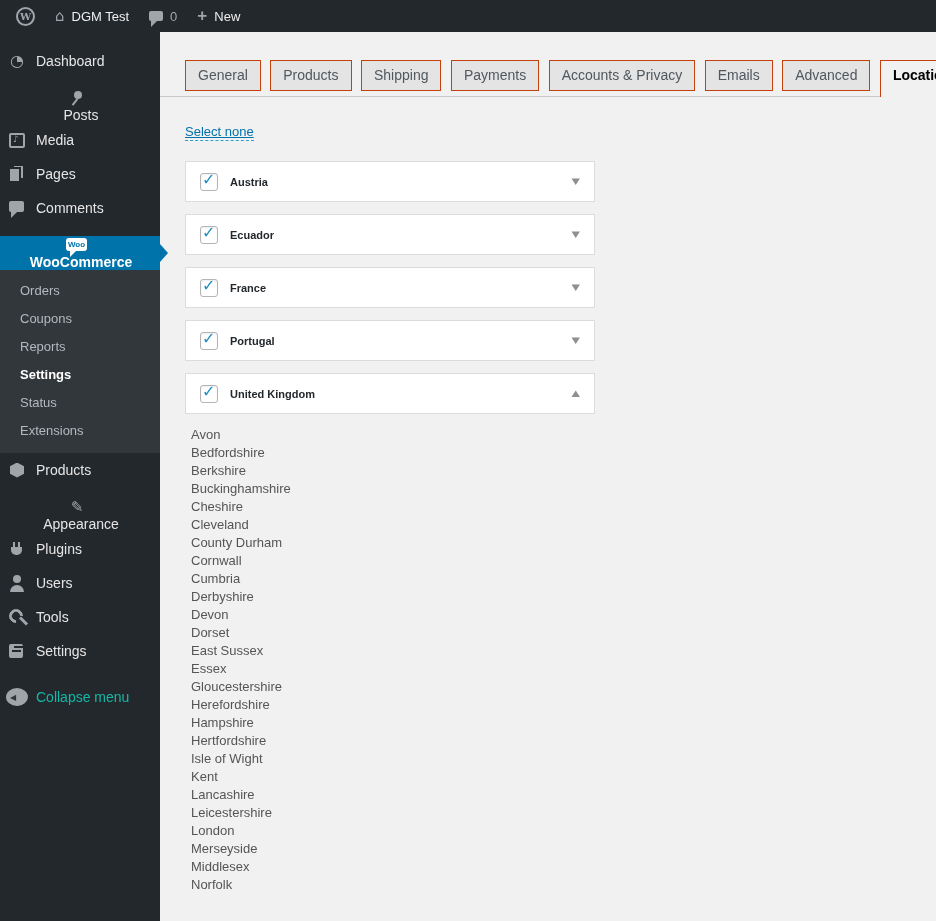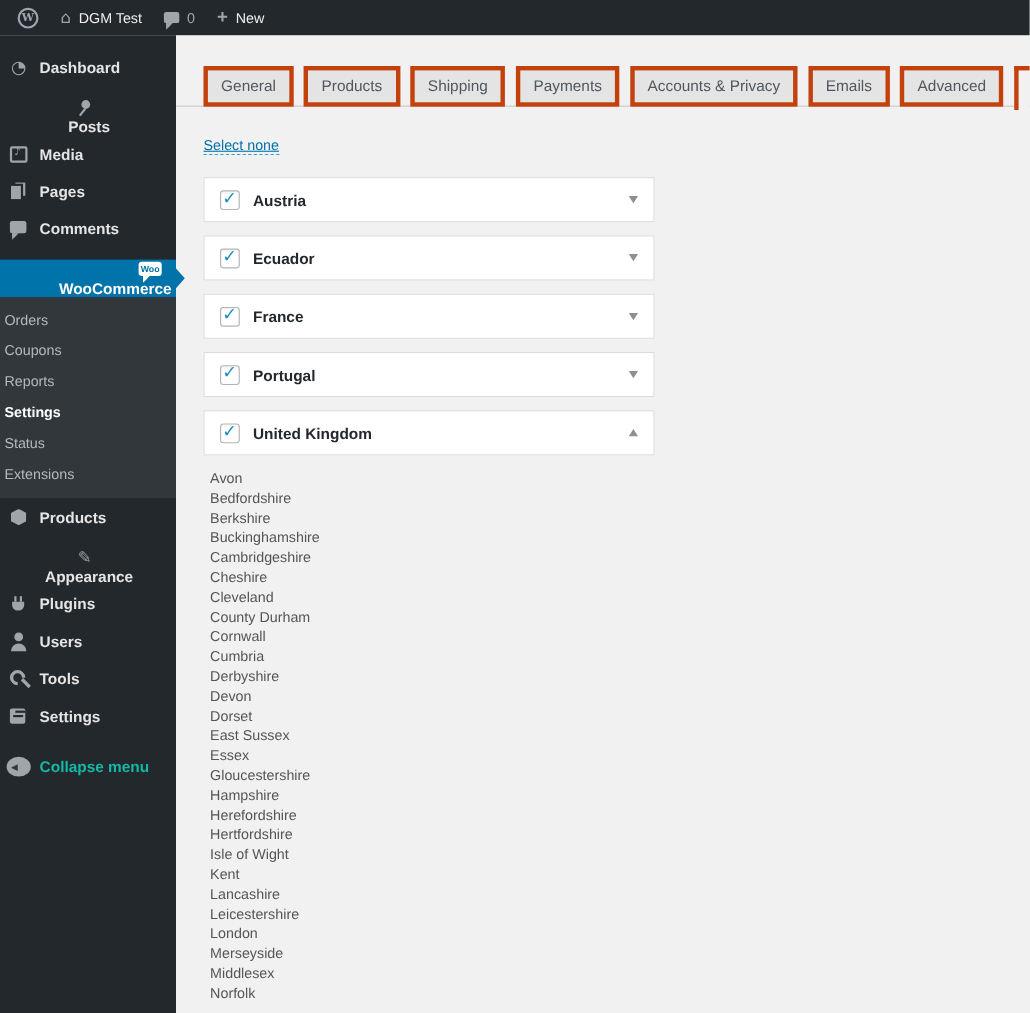--- a/index.html
+++ b/index.html
@@ -19,32 +19,32 @@
   .ab-bubble::after { content:""; position:absolute; left:2px; top:10px;
     border:3px solid transparent; border-top-color:#a0a5aa; border-left-color:#a0a5aa; }
   .ab-count { color:#a0a5aa; }
   .plus { color:#a0a5aa; font-size:17px; font-weight:bold; line-height:1; margin-top:-2px; }
 
   
   .sidebar { position: absolute; top:32px; left:0; width:160px; bottom:0; background:#23282d;
     font-size:14px; z-index:50; }
   .menu { padding-top:12px; }
   .menu-item { display:flex; align-items:center; height:34px; padding:0 4px 0 6px;
-    color:#e5e5e5; cursor:pointer; position:relative;font-weight:bold; }
+    color:#e5e5e5; cursor:pointer; position:relative; }
   .menu-item.sep { margin-top:11px;flex-direction:column; }
-  .menu-item.active { background:#0073aa; color:#fff; font-weight:600;align-items:flex-end; }
+  .menu-item.active { background:#0073aa; color:#fff; font-weight:600; }
   .mlabel { white-space:nowrap; }
   .mi { width:22px; min-width:22px; height:20px; margin-right:8px; position:relative;
     display:flex; align-items:center; justify-content:center; color:#a0a5aa;
     font-family:"DejaVu Sans", sans-serif; }
   .arrow { position:absolute; right:-8px; top:50%; margin-top:-9px; width:0; height:0;
     border:9px solid transparent; border-left:8px solid #0073aa; border-right:none; }
 
   .submenu { background:#32373c; padding:7px 0 8px; }
-  .sub-item { height:28px; line-height:28px; padding:0 4px; font-size:13px; color:#b4b9be; cursor:pointer; }
+  .sub-item { height:28px; line-height:28px; padding:0 20px; font-size:13px; color:#b4b9be; cursor:pointer; }
   .sub-item.current { color:#fff; font-weight:700; }
 
   .collapse-item { margin-top:12px; color:#14b8a6; }
 
   
   [data-name="dashboard-icon"]::before { content:"◔"; font-size:16px; line-height:1; }
   [data-name="posts-icon"]::before { content:""; position:absolute; width:8px; height:8px;
     background:#a0a5aa; border-radius:50%; top:2px; left:8px; }
   [data-name="posts-icon"]::after { content:""; position:absolute; width:2px; height:8px;
     background:#a0a5aa; left:8px; top:9px; transform:rotate(38deg); }
@@ -90,38 +90,38 @@
     font-size:8px; color:#32373c; line-height:11px; }
 
   
   .content { position:absolute; left:160px; top:32px; width:776px; bottom:0; background:#f1f1f1;
     padding:28px 0 0 25px; overflow:hidden; }
 
   .nav-tabs { position:relative; height:37px; white-space:nowrap; }
   .nav-tabs::after { content:""; position:absolute; left:-25px; right:0; top:36px; height:1px;
     background:#c9c9c9; }
   .nav-tab { position:relative; z-index:1; display:inline-block; vertical-align:top;
-    background:#e4e4e4; border:4px solid #c2410c; margin-right:5px; padding:6px 12px 7px;
+    background:#e4e4e4; border:1px solid #c2410c; margin-right:5px; padding:6px 12px 7px;
     font-size:14px; line-height:16px; color:#50575e; text-decoration:none; cursor:pointer; }
   .nav-tab.active { background:#f1f1f1; border-bottom:none; padding-bottom:14px; color:#000;
     font-weight:700; }
 
   .select-none { display:inline-block; margin:27px 0 20px; font-size:13px; line-height:16px;
     color:#0073aa; text-decoration:underline; border-bottom:1px dashed #2ea2cc; cursor:pointer; }
 
   .countries { width:410px; }
   .country { margin-bottom:10px; }
   .country-row { height:39px; background:#fff; border:1px solid #dcdcde; display:flex;
     align-items:center; padding:0 14px; cursor:pointer; }
   .checkbox { width:16px; height:16px; min-width:16px; background:#fff; border:1px solid #b4b4b4;
     border-radius:3px; position:relative; cursor:pointer;
     box-shadow:inset 0 1px 2px rgba(0,0,0,.07); }
   .check { position:absolute; left:1px; top:-4px; font-family:"DejaVu Sans",sans-serif;
     font-size:16px; font-weight:bold; color:#1e8cbe; }
-  .country-label { margin-left:12px; font-size:14px; font-weight:600; color:#23282d; }
+  .country-label { margin-left:12px; font-size:11px; font-weight:600; color:#23282d; }
   .acc-arrow { margin-left:auto; font-family:"DejaVu Sans",sans-serif; font-size:10px;
     color:#8c8f94; transform:scale(1.1,.85); }
   .regions { margin:12px 0 0 6px; font-size:13px; color:#555; }
   .region { height:18px; line-height:18px; }
 </style>
 </head>
 <body>
 
 <div class="adminbar" data-name="admin-bar">
   <span class="ab-item" data-name="wordpress-logo-menu">
@@ -329,21 +329,20 @@
         <div class="regions" data-name="region-list">
 
             <div class="region" data-name="region-item">Avon</div>
 
             <div class="region" data-name="region-item">Bedfordshire</div>
 
             <div class="region" data-name="region-item">Berkshire</div>
 
             <div class="region" data-name="region-item">Buckinghamshire</div>
 
-            <div class="region" data-name="region-item">Cambridgeshire</div>
 
             <div class="region" data-name="region-item">Cheshire</div>
 
             <div class="region" data-name="region-item">Cleveland</div>
 
             <div class="region" data-name="region-item">County Durham</div>
 
             <div class="region" data-name="region-item">Cornwall</div>
 
             <div class="region" data-name="region-item">Cumbria</div>
@@ -353,23 +352,23 @@
             <div class="region" data-name="region-item">Devon</div>
 
             <div class="region" data-name="region-item">Dorset</div>
 
             <div class="region" data-name="region-item">East Sussex</div>
 
             <div class="region" data-name="region-item">Essex</div>
 
             <div class="region" data-name="region-item">Gloucestershire</div>
 
+            <div class="region" data-name="region-item">Herefordshire</div>
+
             <div class="region" data-name="region-item">Hampshire</div>
-
-            <div class="region" data-name="region-item">Herefordshire</div>
 
             <div class="region" data-name="region-item">Hertfordshire</div>
 
             <div class="region" data-name="region-item">Isle of Wight</div>
 
             <div class="region" data-name="region-item">Kent</div>
 
             <div class="region" data-name="region-item">Lancashire</div>
 
             <div class="region" data-name="region-item">Leicestershire</div>

